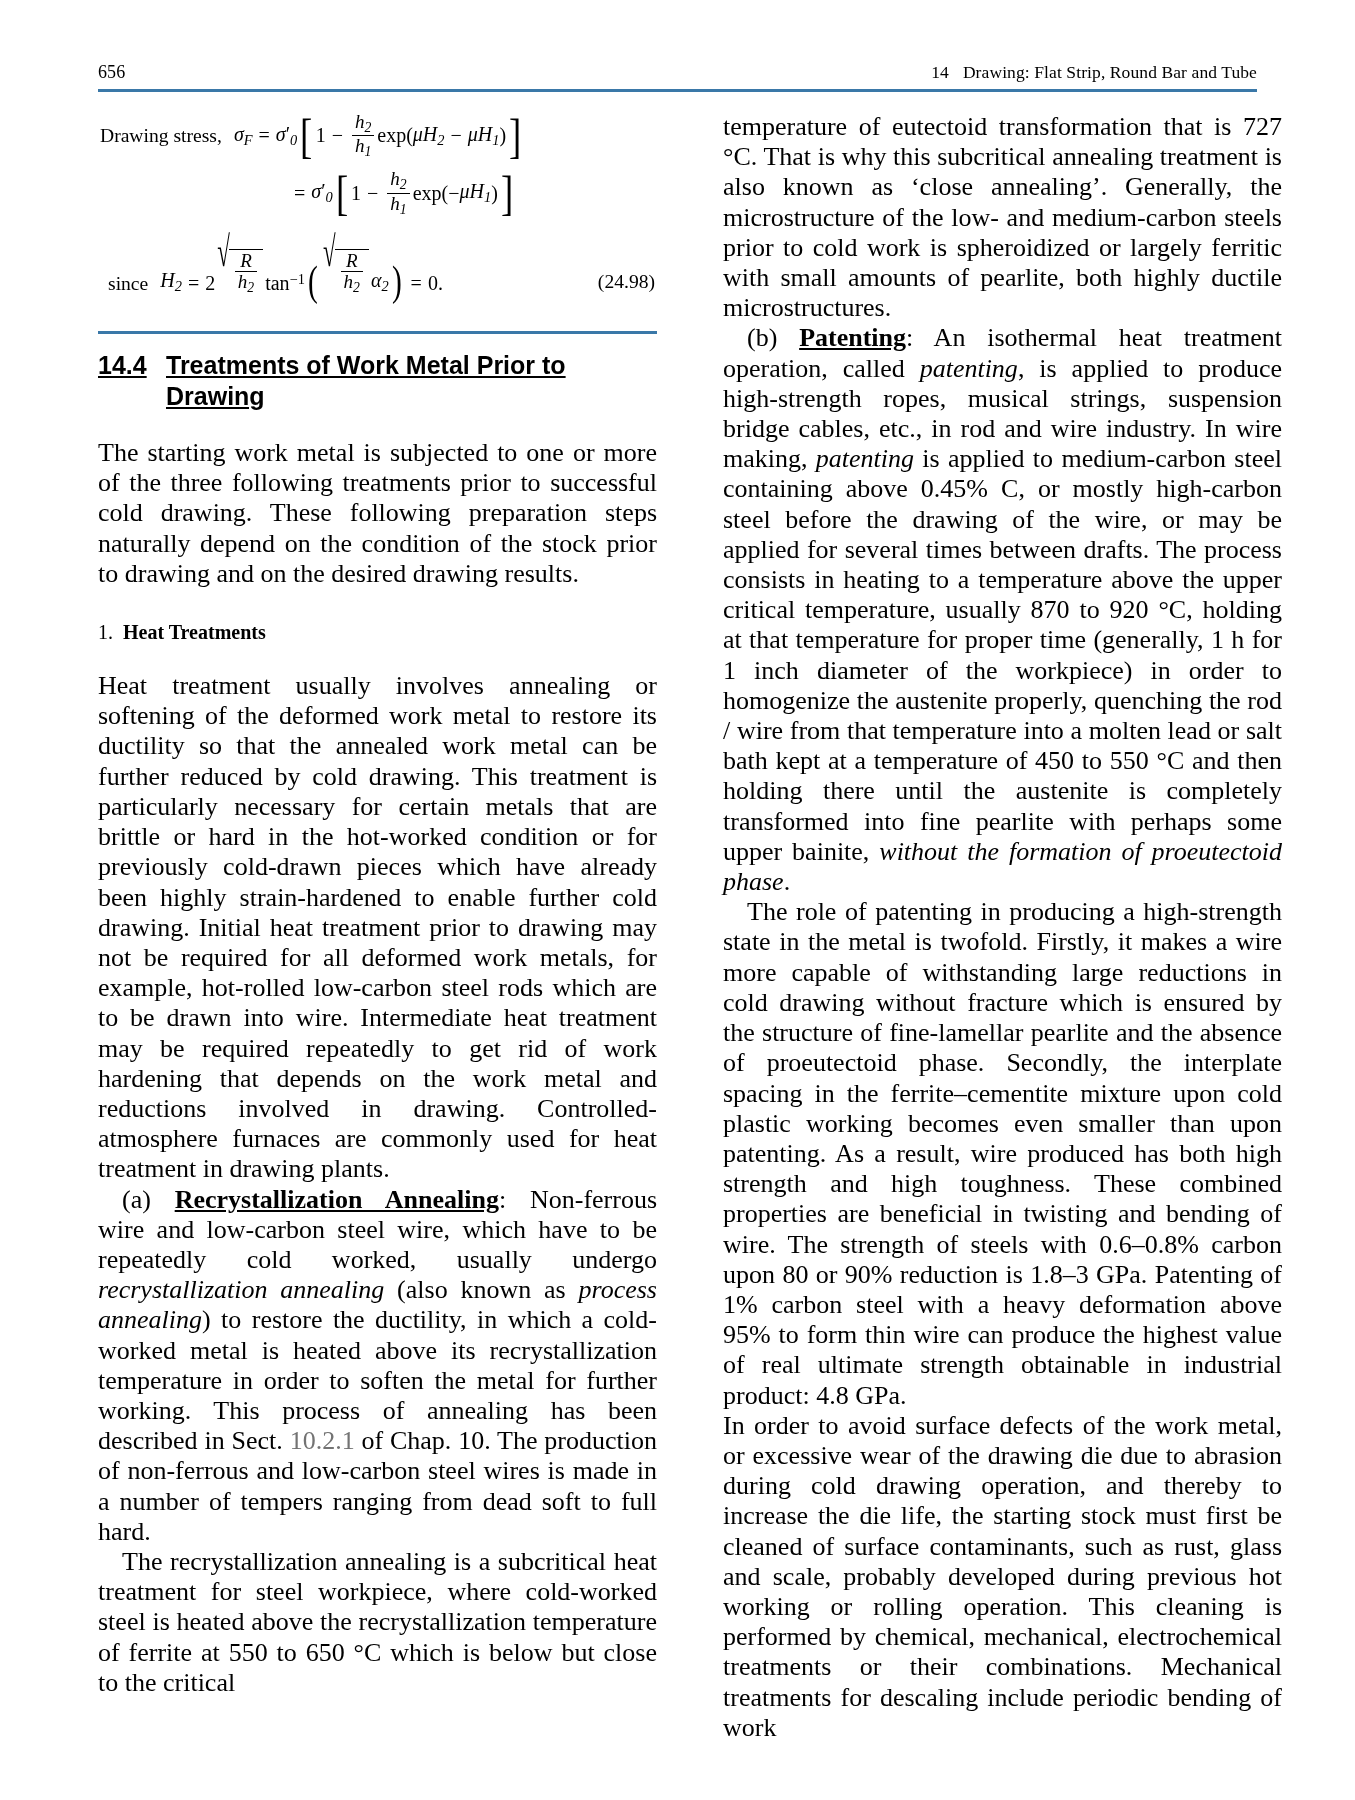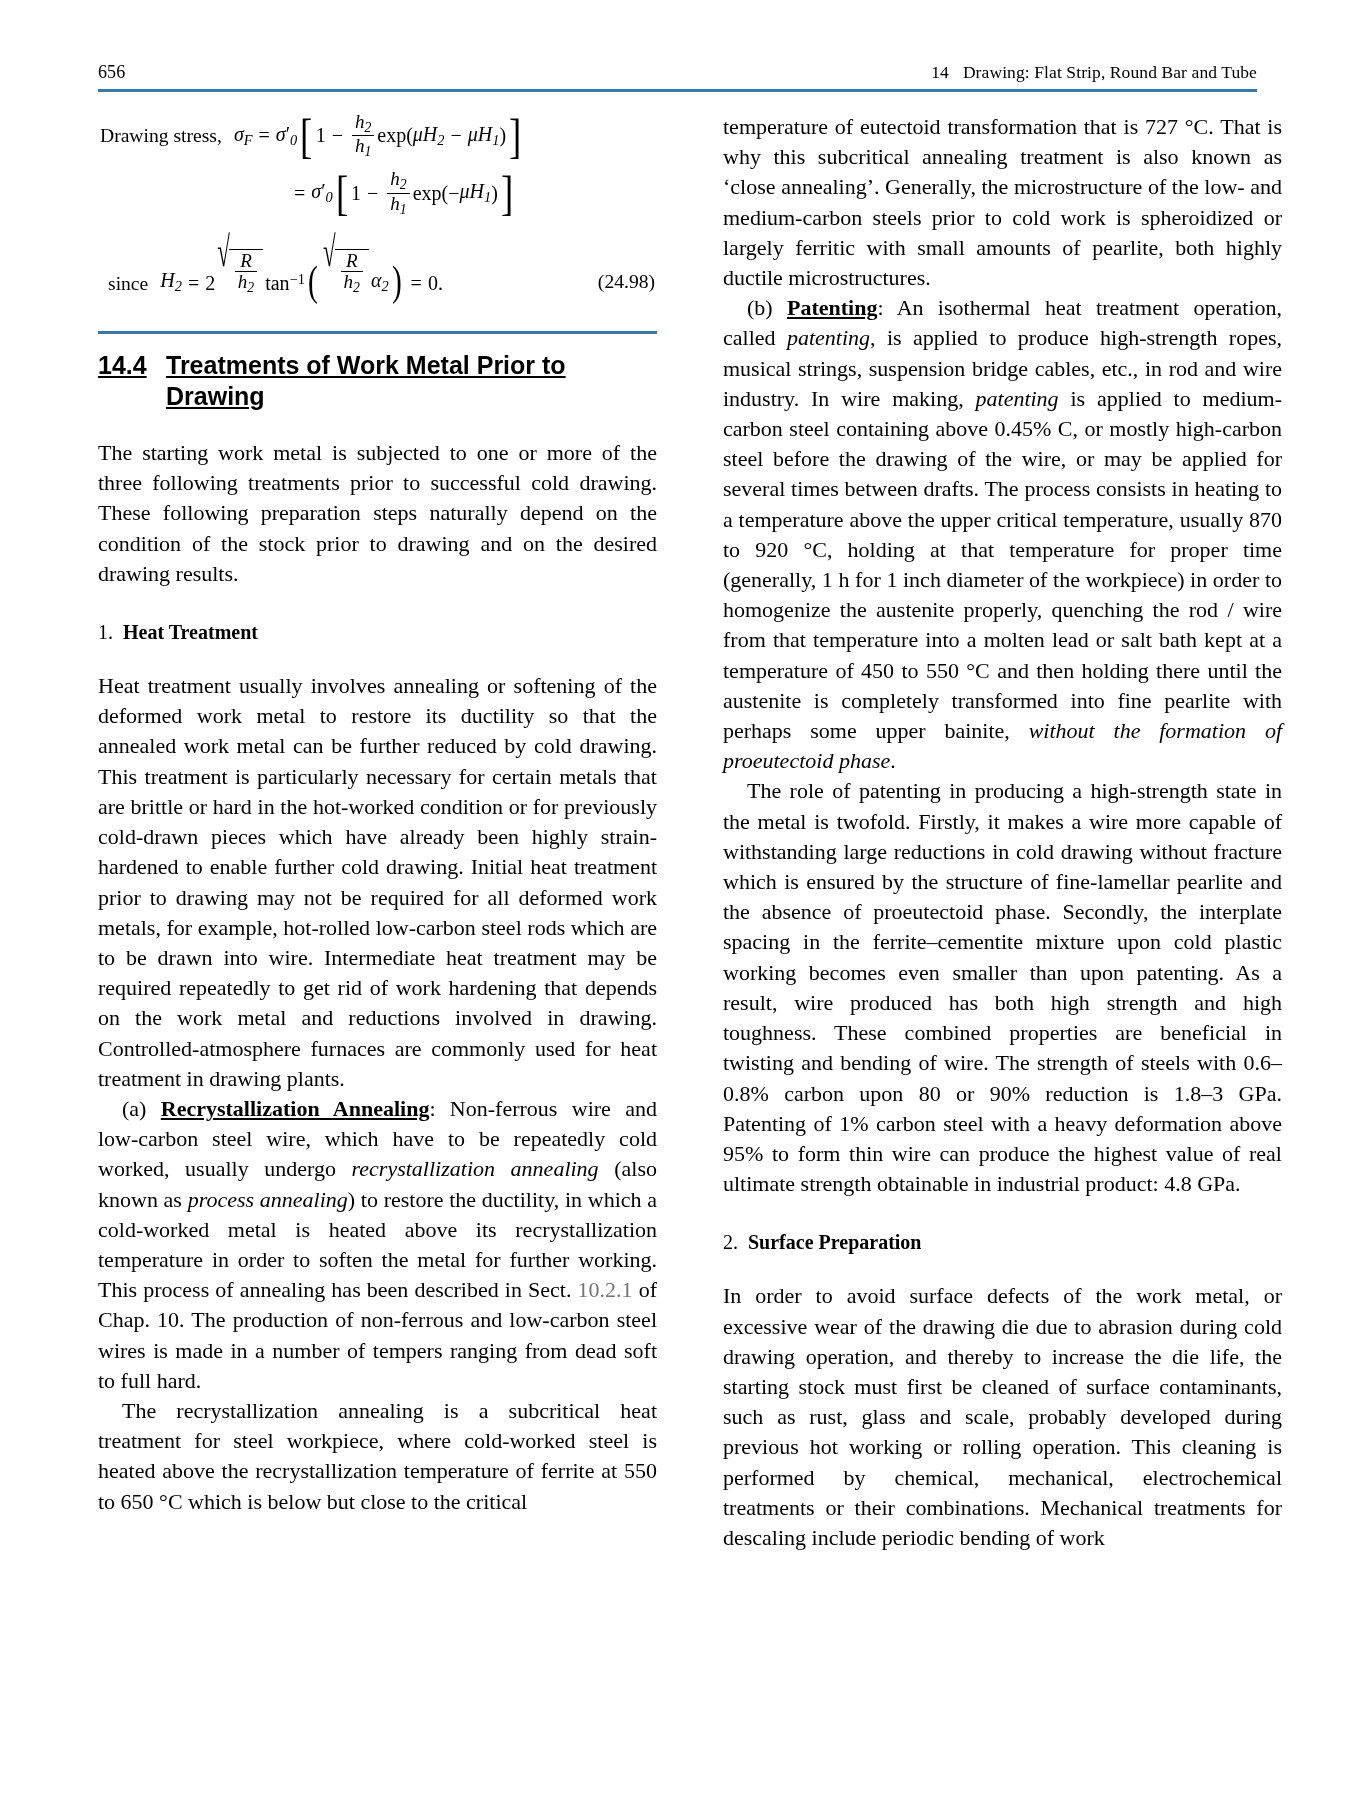--- a/index.html
+++ b/index.html
@@ -55,21 +55,21 @@
     display: flex;
     gap: 66px;
   }
   .col {
     width: 559px;
     flex: 0 0 559px;
   }
 
   p {
     margin: 0;
-    font-size: 22px;
+    font-size: 26px;
     line-height: 30.2px;
     text-align: justify;
     text-justify: inter-word;
     hyphens: manual;
   }
   p.indent { text-indent: 24px; }
 
   
   .math-block {
     position: relative;
@@ -288,39 +288,36 @@
 
       <div class="sec-rule"></div>
       <h2 class="section-title">
         <span class="num">14.4</span>
         <span class="txt">Treatments of Work Metal Prior to Drawing</span>
       </h2>
 
       <p>The starting work metal is subjected to one or more of the three following treatments prior to successful cold drawing. These following preparation steps naturally depend on the condition of the stock prior to drawing and on the desired drawing results.</p>
 
       <h3 class="subhead">
-        <span class="n">1.</span><span>Heat Treatment</span>
+        <span class="n">1.</span><span>Heat Treatments</span>
       </h3>
 
       <p>Heat treatment usually involves annealing or softening of the deformed work metal to restore its ductility so that the annealed work metal can be further reduced by cold drawing. This treatment is particularly necessary for certain metals that are brittle or hard in the hot-worked condition or for previously cold-drawn pieces which have already been highly strain-hardened to enable further cold drawing. Initial heat treatment prior to drawing may not be required for all deformed work metals, for example, hot-rolled low-carbon steel rods which are to be drawn into wire. Intermediate heat treatment may be required repeatedly to get rid of work hardening that depends on the work metal and reductions involved in drawing. Controlled-atmosphere furnaces are commonly used for heat treatment in drawing plants.</p>
 
       <p class="indent"><span>(a)</span>&nbsp;<span class="bold-ul">Recrystallization Annealing</span><span>: Non-ferrous wire and low-carbon steel wire, which have to be repeatedly cold worked, usually undergo </span><span class="it">recrystallization annealing</span><span> (also known as </span><span class="it">process annealing</span><span>) to restore the ductility, in which a cold-worked metal is heated above its recrystallization temperature in order to soften the metal for further working. This process of annealing has been described in Sect. </span><a class="link" href="#">10.2.1</a><span> of Chap. 10. The production of non-ferrous and low-carbon steel wires is made in a number of tempers ranging from dead soft to full hard.</span></p>
 
       <p class="indent">The recrystallization annealing is a subcritical heat treatment for steel workpiece, where cold-worked steel is heated above the recrystallization temperature of ferrite at 550 to 650 °C which is below but close to the critical</p>
     </div>
 
     <div class="col">
 
       <p>temperature of eutectoid transformation that is 727 °C. That is why this subcritical annealing treatment is also known as ‘close annealing’. Generally, the microstructure of the low- and medium-carbon steels prior to cold work is spheroidized or largely ferritic with small amounts of pearlite, both highly ductile microstructures.</p>
 
       <p class="indent"><span>(b)</span>&nbsp;<span class="bold-ul">Patenting</span><span>: An isothermal heat treatment operation, called </span><span class="it">patenting</span><span>, is applied to produce high-strength ropes, musical strings, suspension bridge cables, etc., in rod and wire industry. In wire making, </span><span class="it">patenting</span><span> is applied to medium-carbon steel containing above 0.45% C, or mostly high-carbon steel before the drawing of the wire, or may be applied for several times between drafts. The process consists in heating to a temperature above the upper critical temperature, usually 870 to 920 °C, holding at that temperature for proper time (generally, 1 h for 1 inch diameter of the workpiece) in order to homogenize the austenite properly, quenching the rod / wire from that temperature into a molten lead or salt bath kept at a temperature of 450 to 550 °C and then holding there until the austenite is completely transformed into fine pearlite with perhaps some upper bainite, </span><span class="it">without the formation of proeutectoid phase</span><span>.</span></p>
 
       <p class="indent">The role of patenting in producing a high-strength state in the metal is twofold. Firstly, it makes a wire more capable of withstanding large reductions in cold drawing without fracture which is ensured by the structure of fine-lamellar pearlite and the absence of proeutectoid phase. Secondly, the interplate spacing in the ferrite–cementite mixture upon cold plastic working becomes even smaller than upon patenting. As a result, wire produced has both high strength and high toughness. These combined properties are beneficial in twisting and bending of wire. The strength of steels with 0.6–0.8% carbon upon 80 or 90% reduction is 1.8–3 GPa. Patenting of 1% carbon steel with a heavy deformation above 95% to form thin wire can produce the highest value of real ultimate strength obtainable in industrial product: 4.8 GPa.</p>
 
-      <h3 class="subhead">
-        <span class="n">2.</span><span>Surface Preparation</span>
-      </h3>
 
       <p>In order to avoid surface defects of the work metal, or excessive wear of the drawing die due to abrasion during cold drawing operation, and thereby to increase the die life, the starting stock must first be cleaned of surface contaminants, such as rust, glass and scale, probably developed during previous hot working or rolling operation. This cleaning is performed by chemical, mechanical, electrochemical treatments or their combinations. Mechanical treatments for descaling include periodic bending of work</p>
     </div>
 
   </div>
 </div>
 
 </body></html>

